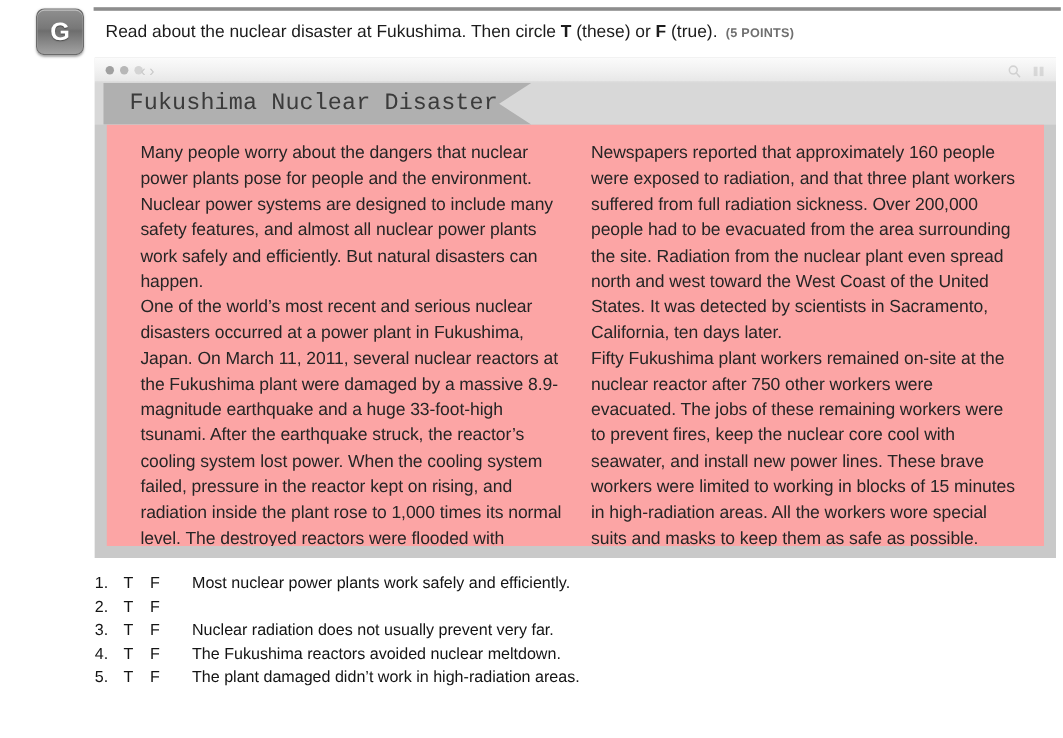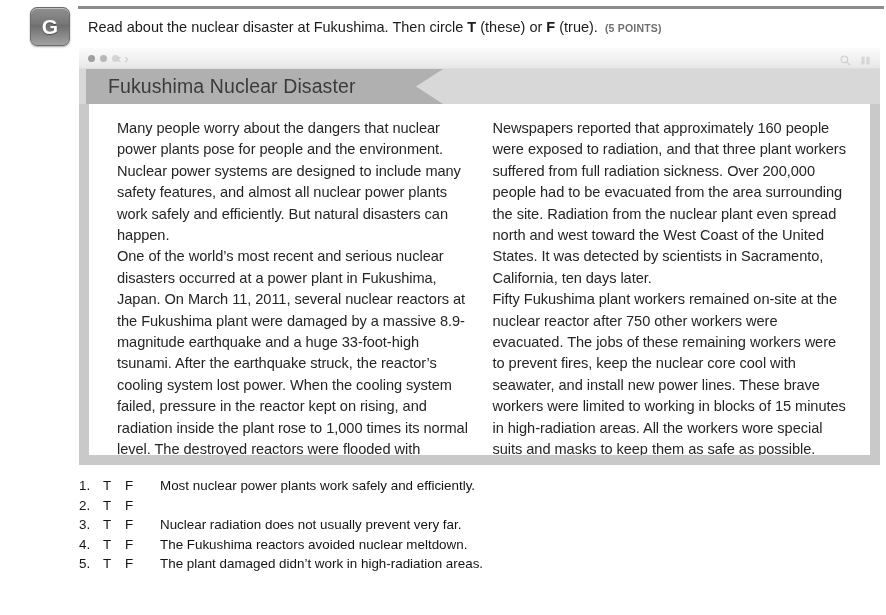--- a/index.html
+++ b/index.html
@@ -109,35 +109,36 @@
     clip-path: polygon(0 0, 100% 0, 100% 0, calc(100% - 27px) 50%, 100% 100%, 100% 100%, 0 100%);
   }
   .tab-label {
     position: absolute;
     left: 29px; top: 5px;
     font-size: 19.5px;
     color: #3b3b3b;
     letter-spacing: 0.1px;
     line-height: 25px;
     white-space: nowrap;
+    font-family: Liberation Mono, monospace;
   }
 
   
   .frame {
     position: absolute;
     left: 0; top: 56px;
     width: 801px;
     height: 361px;
     background: #c9c9c9;
     padding: 0 10px 10px 10px;
   }
   .paper {
     width: 781px;
     height: 351px;
-    background: #ffffff;
+    background: #fca5a5;
     padding: 14px 24px 10px 28px;
     display: flex;
     gap: 22px;
     overflow: hidden;
   }
   .col {
     flex: 1 1 0;
     font-size: 14.6px;
     line-height: 21.4px;
     color: #252525;

